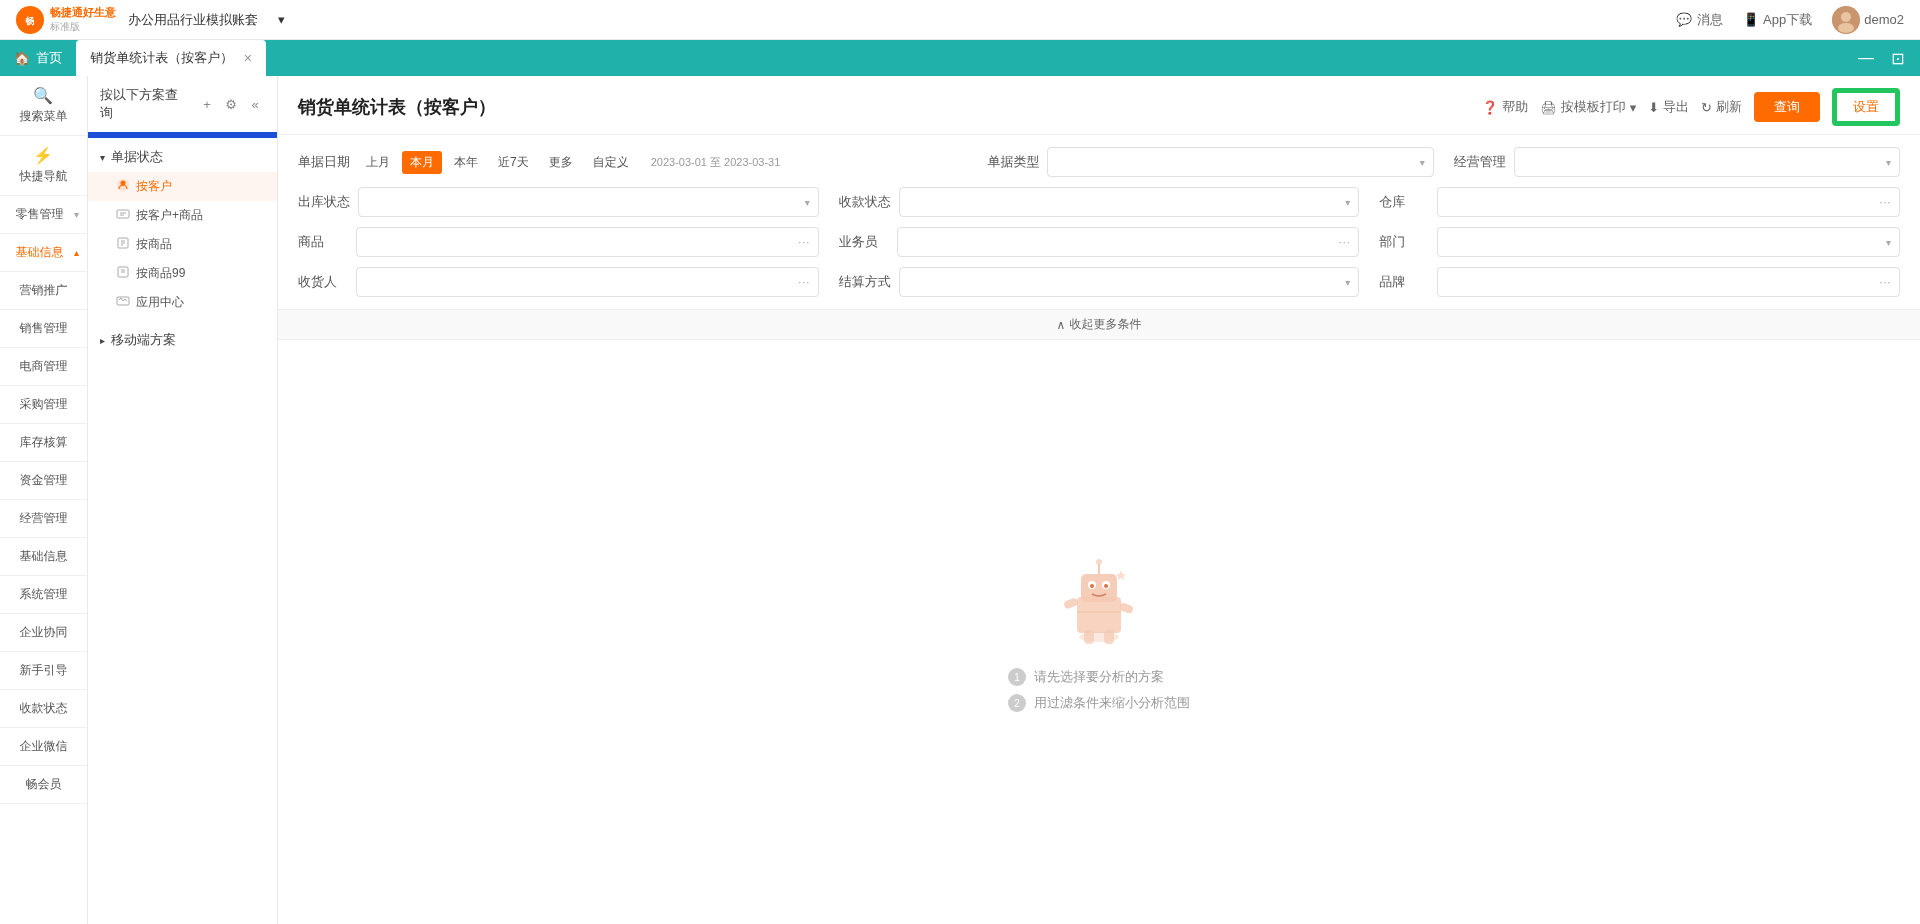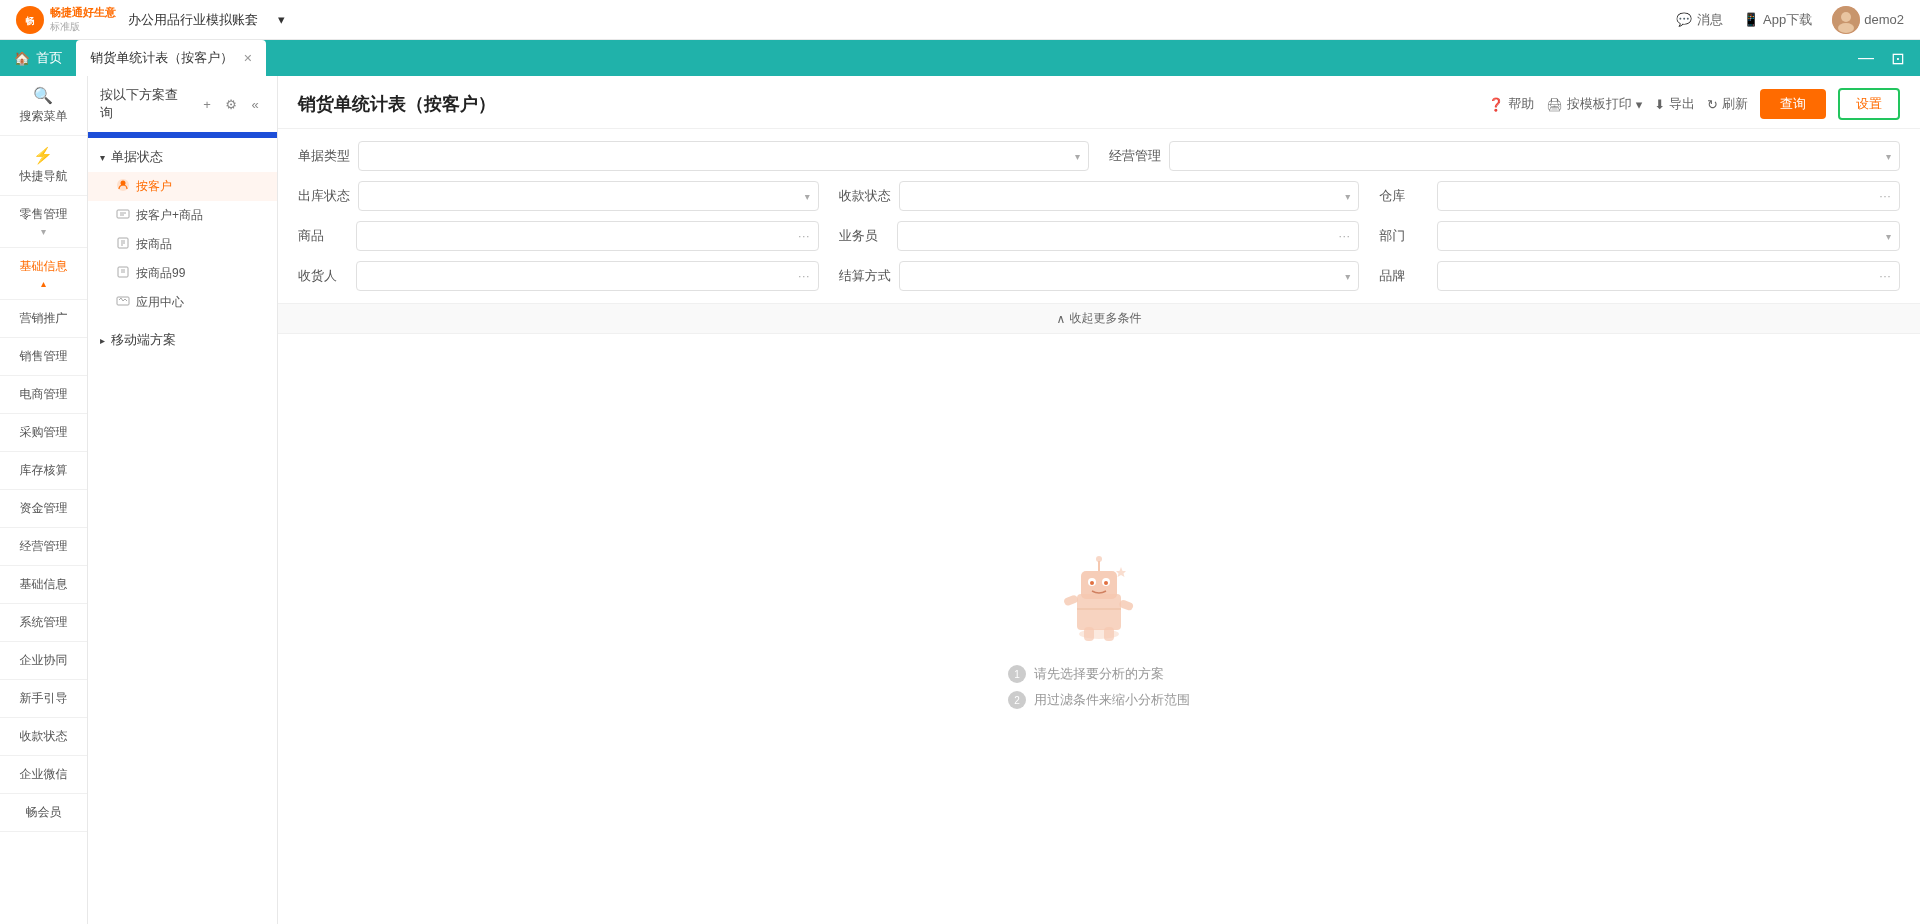--- a/index.html
+++ b/index.html
@@ -147,21 +147,21 @@
       display: flex;
       flex-direction: column;
       align-items: center;
       gap: 3px;
     }
     .sidebar-item.active { color: #ff6b00; }
     .sidebar-item .s-icon {
       font-size: 16px;
     }
     .sidebar-item.has-arrow {
-      flex-direction: column;
+      flex-direction: row;
       justify-content: center;
       align-items: center;
       text-align: left;
       padding: 10px 8px;
     }
     .sidebar-item.has-arrow .s-label { flex: 1; text-align: center; }
     .sidebar-expand-icon { font-size: 10px; color: #aaa; }
 
     
     .content-area {
@@ -274,21 +274,21 @@
       color: #fff;
       border: none;
       padding: 6px 20px;
       border-radius: 4px;
       font-size: 13px;
       cursor: pointer;
     }
     .btn-setting {
       background: #fff;
       color: #ff6b00;
-      border: 2px solid #22c55e;
+      border: 5px solid #22c55e;
       padding: 5px 16px;
       border-radius: 4px;
       font-size: 13px;
       cursor: pointer;
     }
 
     
     .filter-section {
       background: #fff;
       padding: 12px 20px;
@@ -637,20 +637,34 @@
             <span>刷新</span>
           </div>
           <button class="btn-query">查询</button>
           <button class="btn-setting">设置</button>
         </div>
       </div>
 
       <div class="filter-section">
 
         <div class="filter-row">
+          <div class="filter-item" style="flex:1.5;">
+            <span class="filter-label">单据日期</span>
+            <div class="date-filter-row">
+              <div class="date-tabs">
+                <span class="date-tab">上月</span>
+                <span class="date-tab active">本月</span>
+                <span class="date-tab">本年</span>
+                <span class="date-tab">近7天</span>
+                <span class="date-tab">更多</span>
+                <span class="date-tab">自定义</span>
+              </div>
+              <span class="date-range-text">2023-03-01 至 2023-03-31</span>
+            </div>
+          </div>
           <div class="filter-item">
             <span class="filter-label">单据类型</span>
             <div class="filter-control">
               <span class="placeholder"></span>
               <span class="chevron">▾</span>
             </div>
           </div>
           <div class="filter-item">
             <span class="filter-label">经营管理</span>
             <div class="filter-control">

